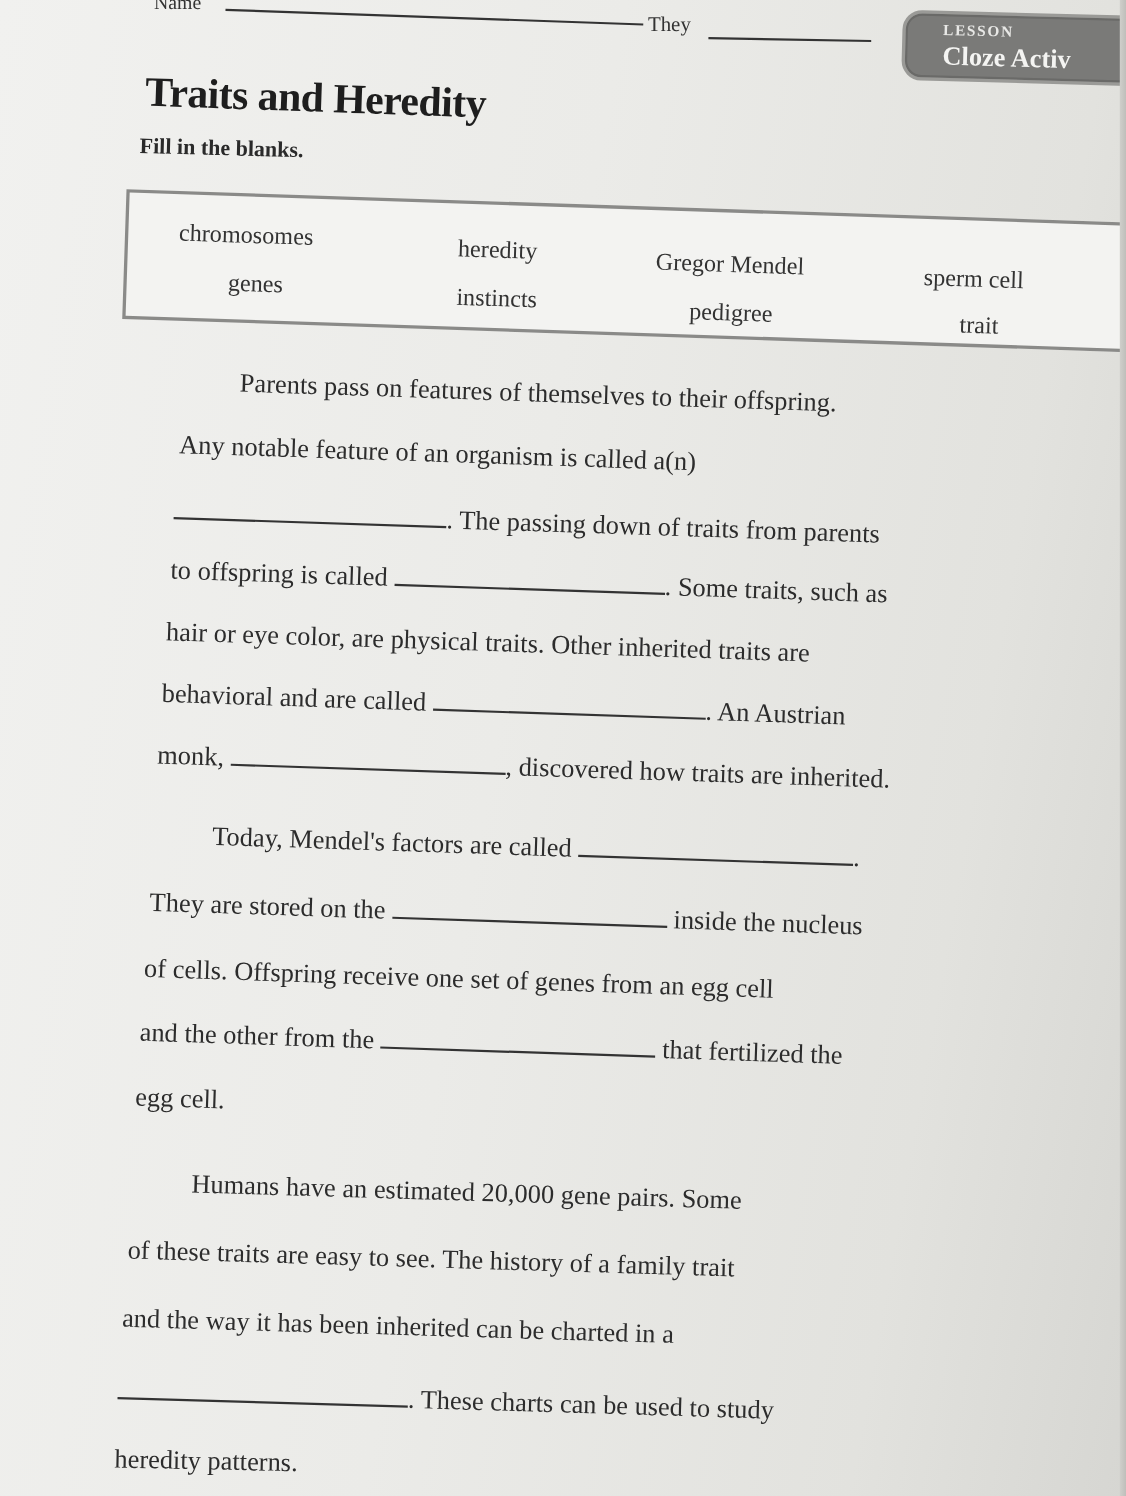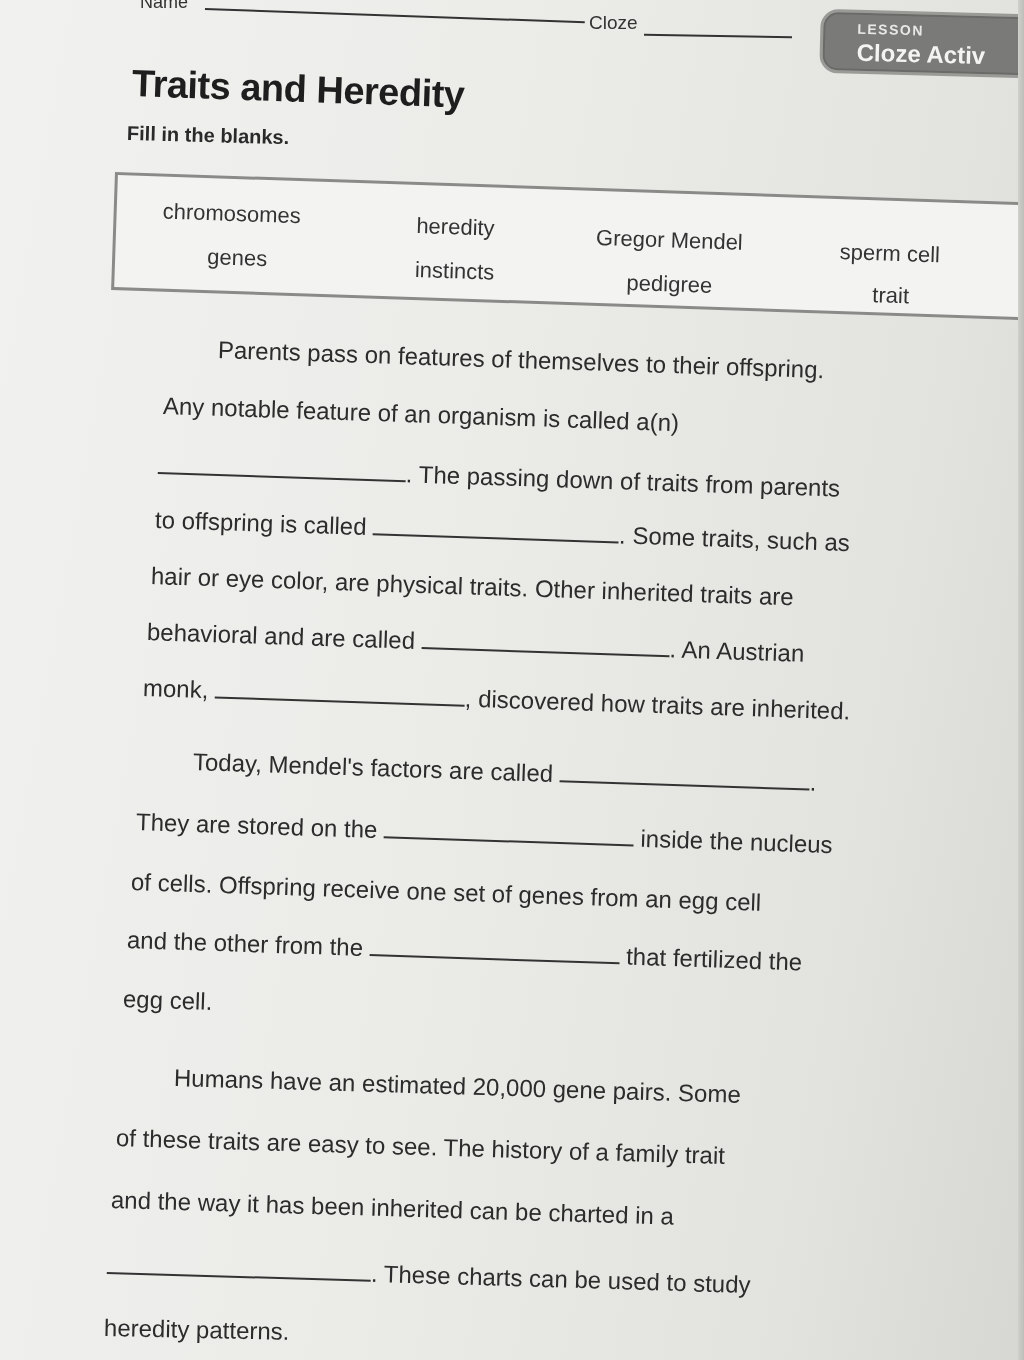--- a/index.html
+++ b/index.html
@@ -3,21 +3,21 @@
   <meta charset="utf-8">
   <style>
     html, body { margin: 0; padding: 0; }
     body {
       width: 1024px; height: 1360px; overflow: hidden;
       background: linear-gradient(100deg, #f1f1ef 0%, #ebebe8 45%, #e2e2de 80%, #d6d6d2 100%);
       font-family: "Liberation Sans", sans-serif;
       color: #2b2b2b;
       position: relative;
     }
-    .sheet { position: absolute; left: 0; top: 0; width: 1024px; height: 1360px; }
+    .sheet { position: absolute; left: 0; top: 0; width: 1024px; height: 1360px; font-family: Liberation Serif, serif; }
     .right-edge {
       position: absolute; right: 0; top: 0; width: 6px; height: 1360px;
       background: linear-gradient(90deg, #cfcfcb, #bdbdb9);
     }
     
     .name-row { position: absolute; left: 140px; top: -8px; font-size: 18px; color: #333; }
     .name-line { position: absolute; left: 205px; top: 8px; width: 380px; height: 0; border-top: 2px solid #333; transform: rotate(2deg); transform-origin: left; }
     .date-label { position: absolute; left: 589px; top: 12px; font-size: 19px; color: #333; }
     .date-line { position: absolute; left: 644px; top: 35px; width: 148px; border-top: 2px solid #333; transform: rotate(1deg); }
     .lesson-badge {
@@ -41,21 +41,21 @@
     .line { position: absolute; font-size: 24px; color: #2c2c2c; white-space: nowrap; transform-origin: left; }
     .blank { display: inline-block; border-bottom: 2px solid #333; height: 1px; vertical-align: baseline; }
   </style>
 </head>
 <body>
 
 <div class="sheet">
 
   <div class="name-row">Name</div>
   <div class="name-line"></div>
-  <div class="date-label">Cloze</div>
+  <div class="date-label">They</div>
   <div class="date-line"></div>
 
   <div class="lesson-badge">
     <div class="lesson-label">LESSON</div>
     <div class="lesson-title">Cloze Activ</div>
   </div>
 
   <div class="title">Traits and Heredity</div>
   <div class="instructions">Fill in the blanks.</div>
 

